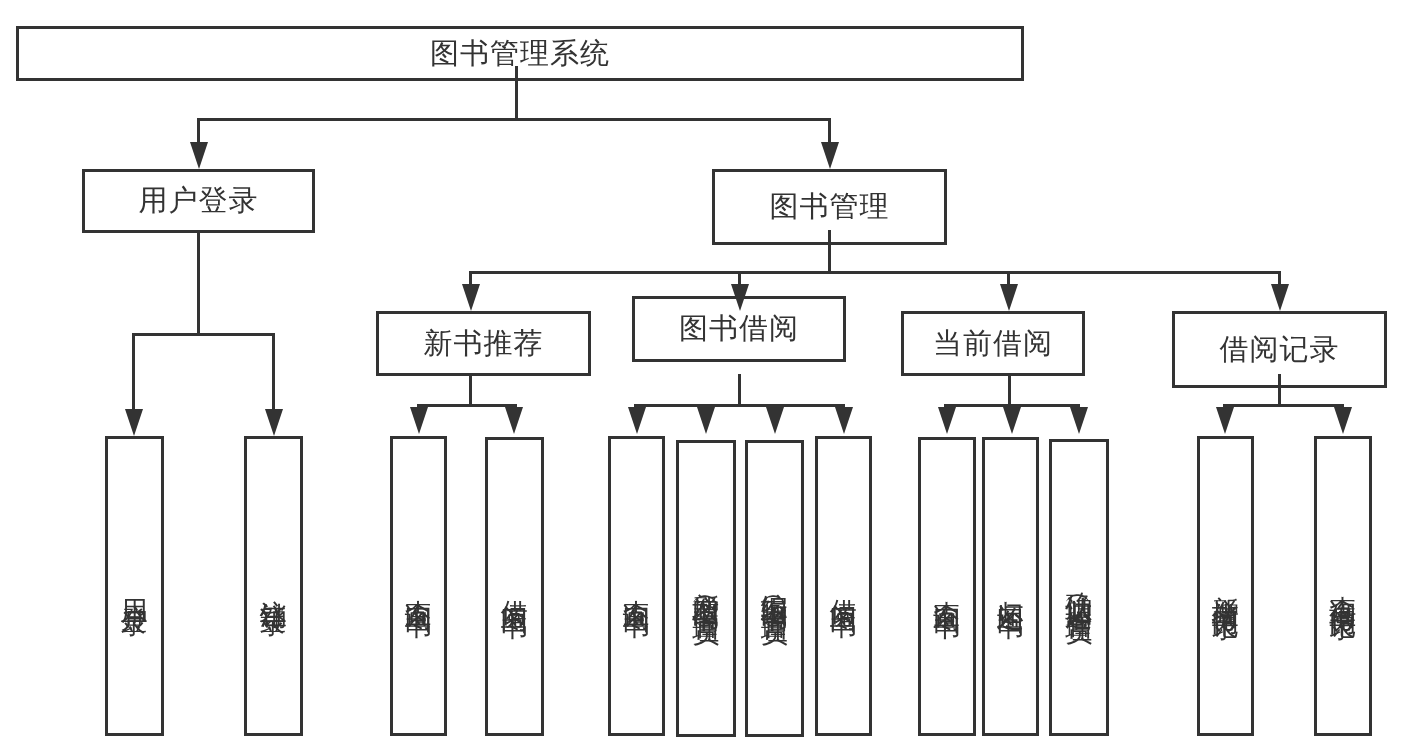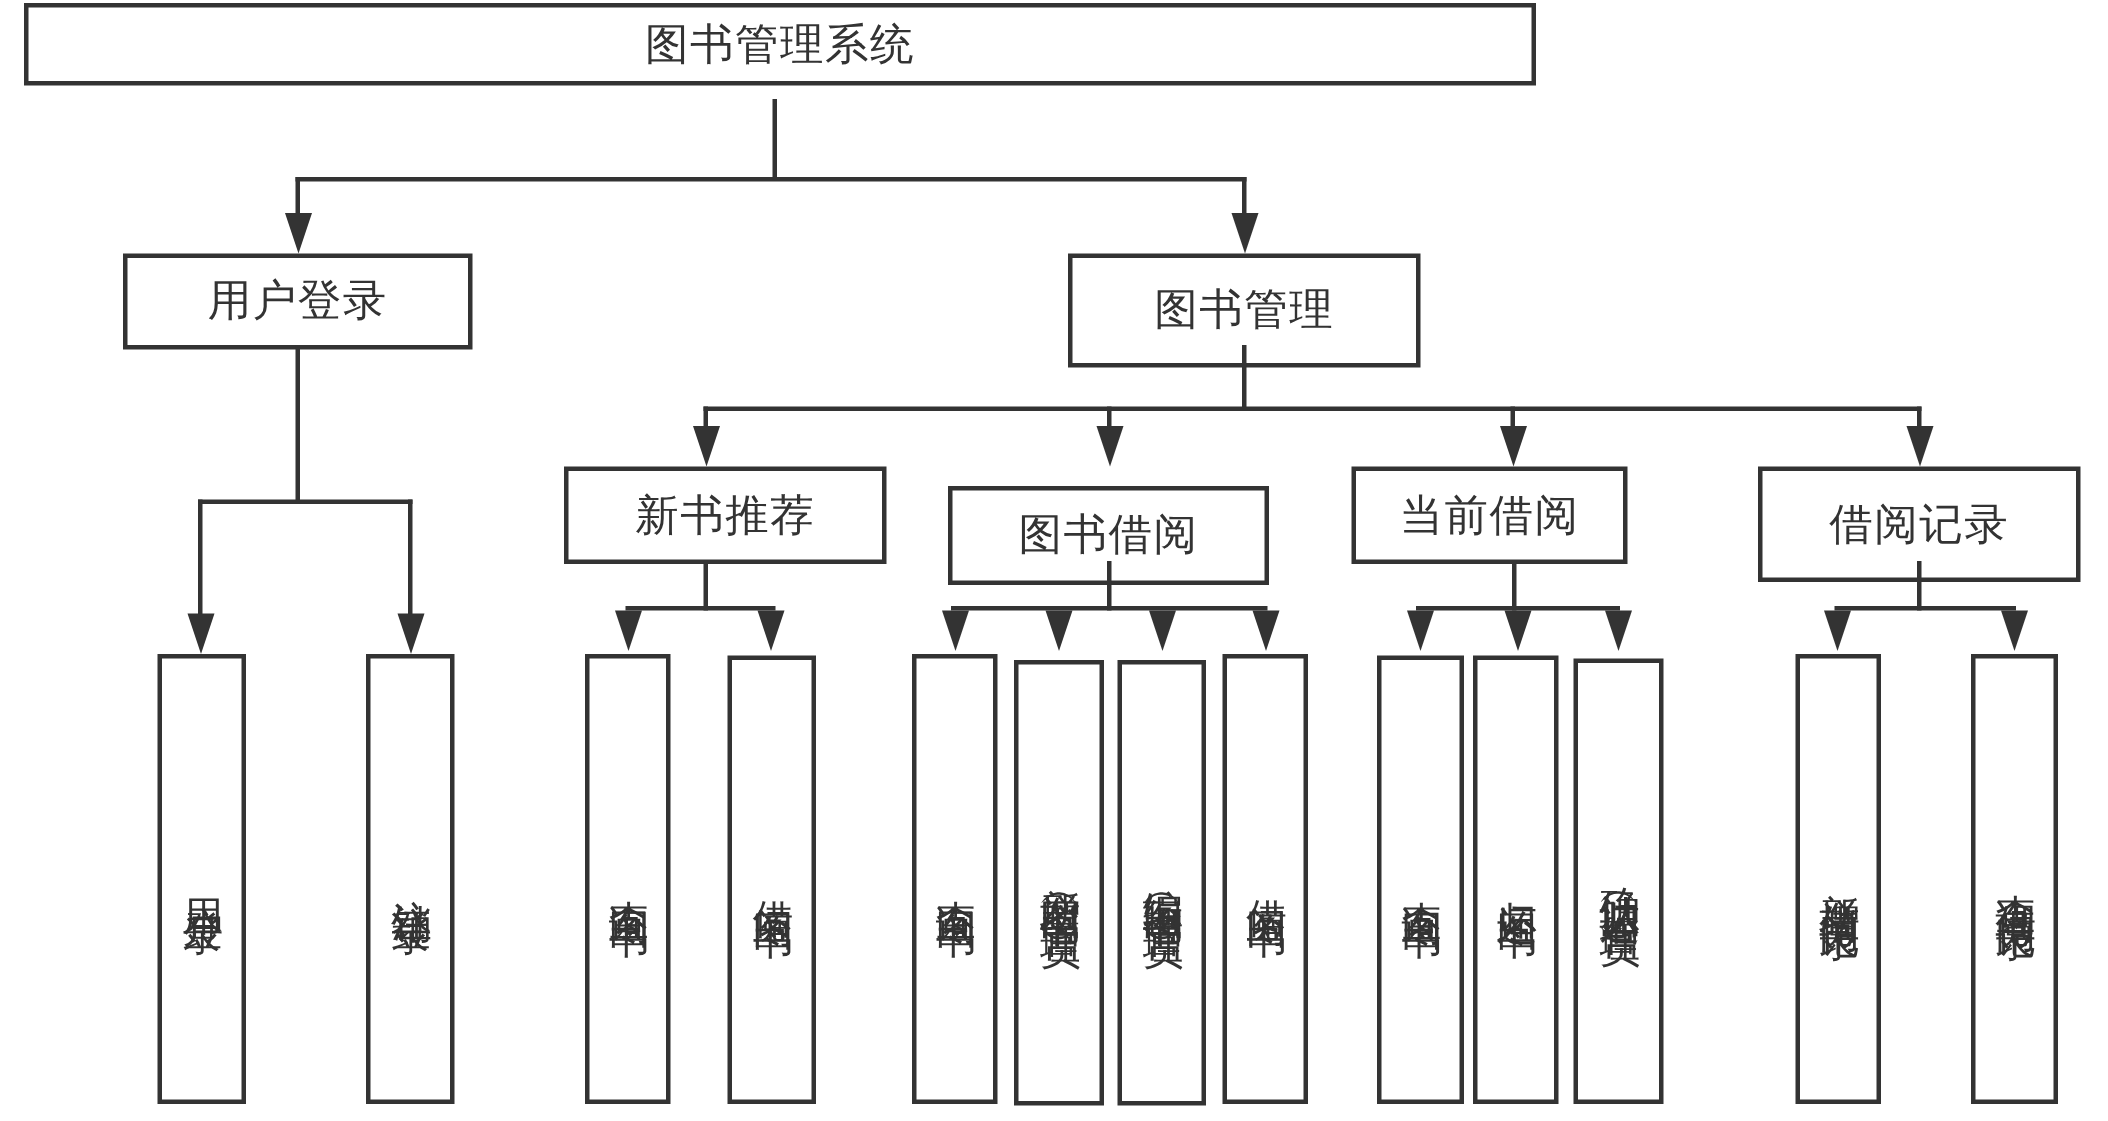--- a/index.html
+++ b/index.html
@@ -53,29 +53,29 @@
     color:var(--wm);
     z-index:10;
     white-space:nowrap;
   }
 </style>
 </head>
 <body>
 
 <div id="canvas">
 
-  <div class="node" style="left:16px;top:2px;width:1008px;height:55px">图书管理系统</div>
+  <div class="node" style="left:16px;top:26px;width:1008px;height:55px">图书管理系统</div>
 
   <div class="node" style="left:82px;top:169px;width:233px;height:64px">用户登录</div>
 
   <div class="node" style="left:712px;top:169px;width:235px;height:76px">图书管理</div>
 
   <div class="node" style="left:376px;top:311px;width:215px;height:65px">新书推荐</div>
 
-  <div class="node" style="left:632px;top:324px;width:214px;height:66px">图书借阅</div>
+  <div class="node" style="left:632px;top:296px;width:214px;height:66px">图书借阅</div>
 
   <div class="node" style="left:901px;top:311px;width:184px;height:65px">当前借阅</div>
 
   <div class="node" style="left:1172px;top:311px;width:215px;height:77px">借阅记录</div>
 
   <div class="node v" style="left:105px;top:436px;width:59px;height:300px">用户登录</div>
 
   <div class="node v" style="left:244px;top:436px;width:59px;height:300px">注销登录</div>
 
   <div class="node v" style="left:390px;top:436px;width:57px;height:300px">查询图书</div>

